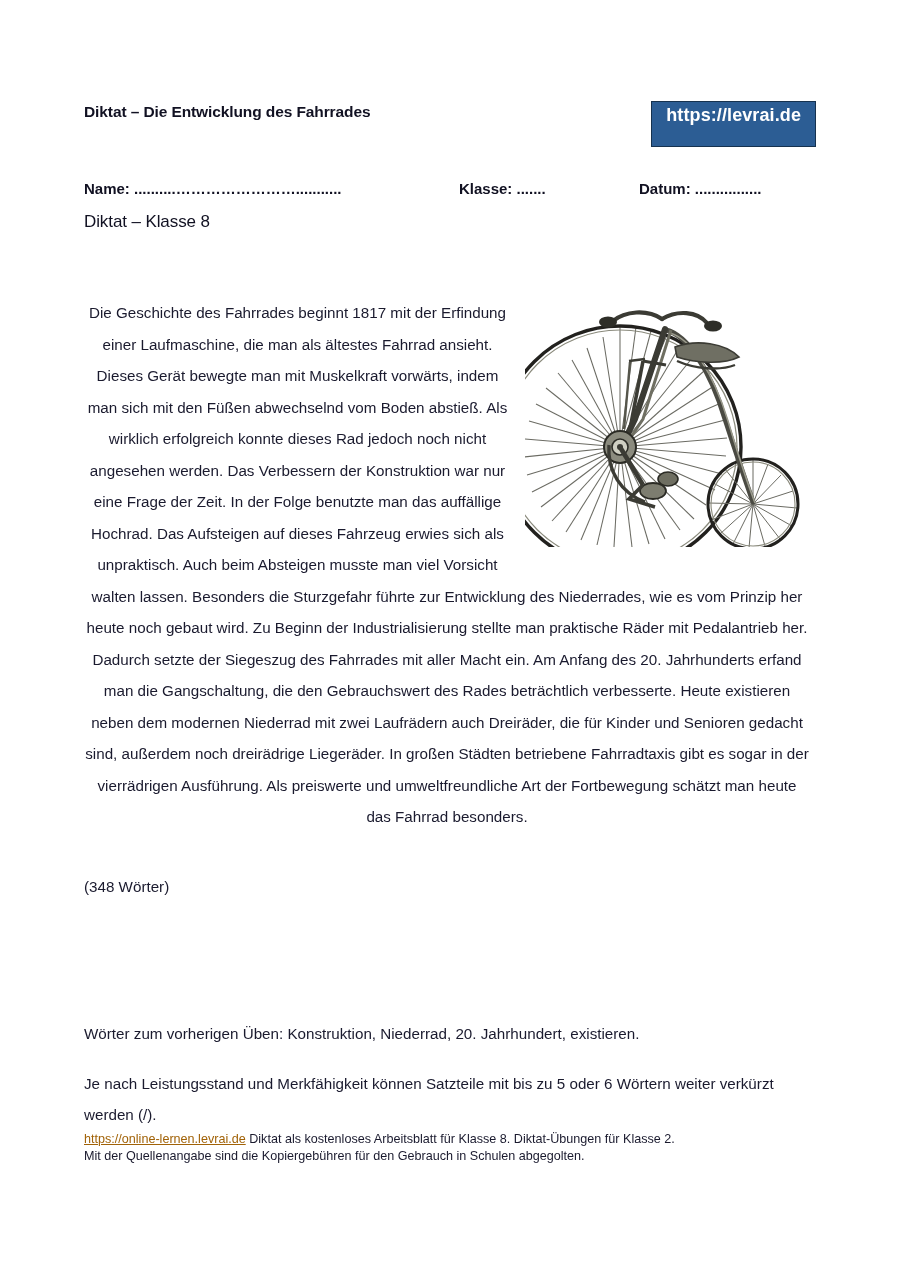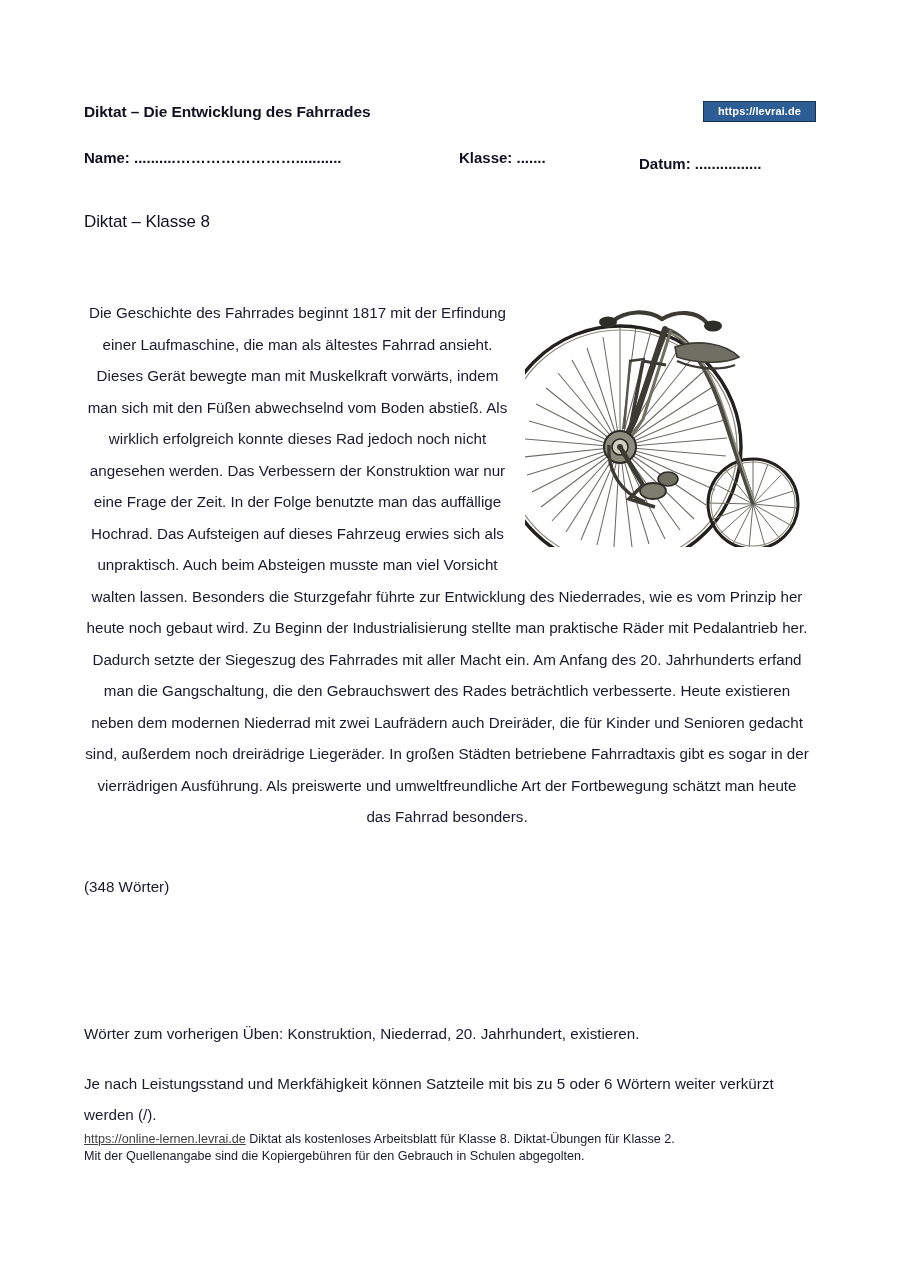--- a/index.html
+++ b/index.html
@@ -40,31 +40,31 @@
     font-size: 15.5px;
     font-weight: bold;
     letter-spacing: -0.1px;
     color: #111122;
     white-space: nowrap;
   }
   .url-badge {
     background: #2c5d94;
     color: #ffffff;
     font-weight: bold;
-    font-size: 11px;
-    padding: 3px 14px 4px 14px;
+    font-size: 18px;
+    padding: 3px 14px 20px 14px;
     border: 1px solid #16324f;
     letter-spacing: 0.1px;
     margin-top: -2px;
     text-align: center;
   }
   .hdr-row2 {
     margin-top: 21px;
     display: flex;
-    align-items: center;
+    align-items: flex-end;
     font-size: 15px;
     font-weight: bold;
     color: #111122;
     white-space: nowrap;
   }
   .fld-name  { width: 375px; }
   .fld-klasse{ width: 180px; }
   .fld-datum { width: 177px; margin-top: 12px; }
 
   
@@ -133,21 +133,21 @@
   .footer {
     position: absolute;
     left: 84px;
     top: 1131px;
     width: 732px;
     font-size: 12.6px;
     line-height: 17px;
     color: #1a1a2e;
   }
   .footer a.flink {
-    color: #404040;
+    color: #a16207;
     text-decoration: underline;
   }
 </style>
 </head>
 <body>
 
 <div class="page">
 
   <div class="header">
     <div class="hdr-row1">

